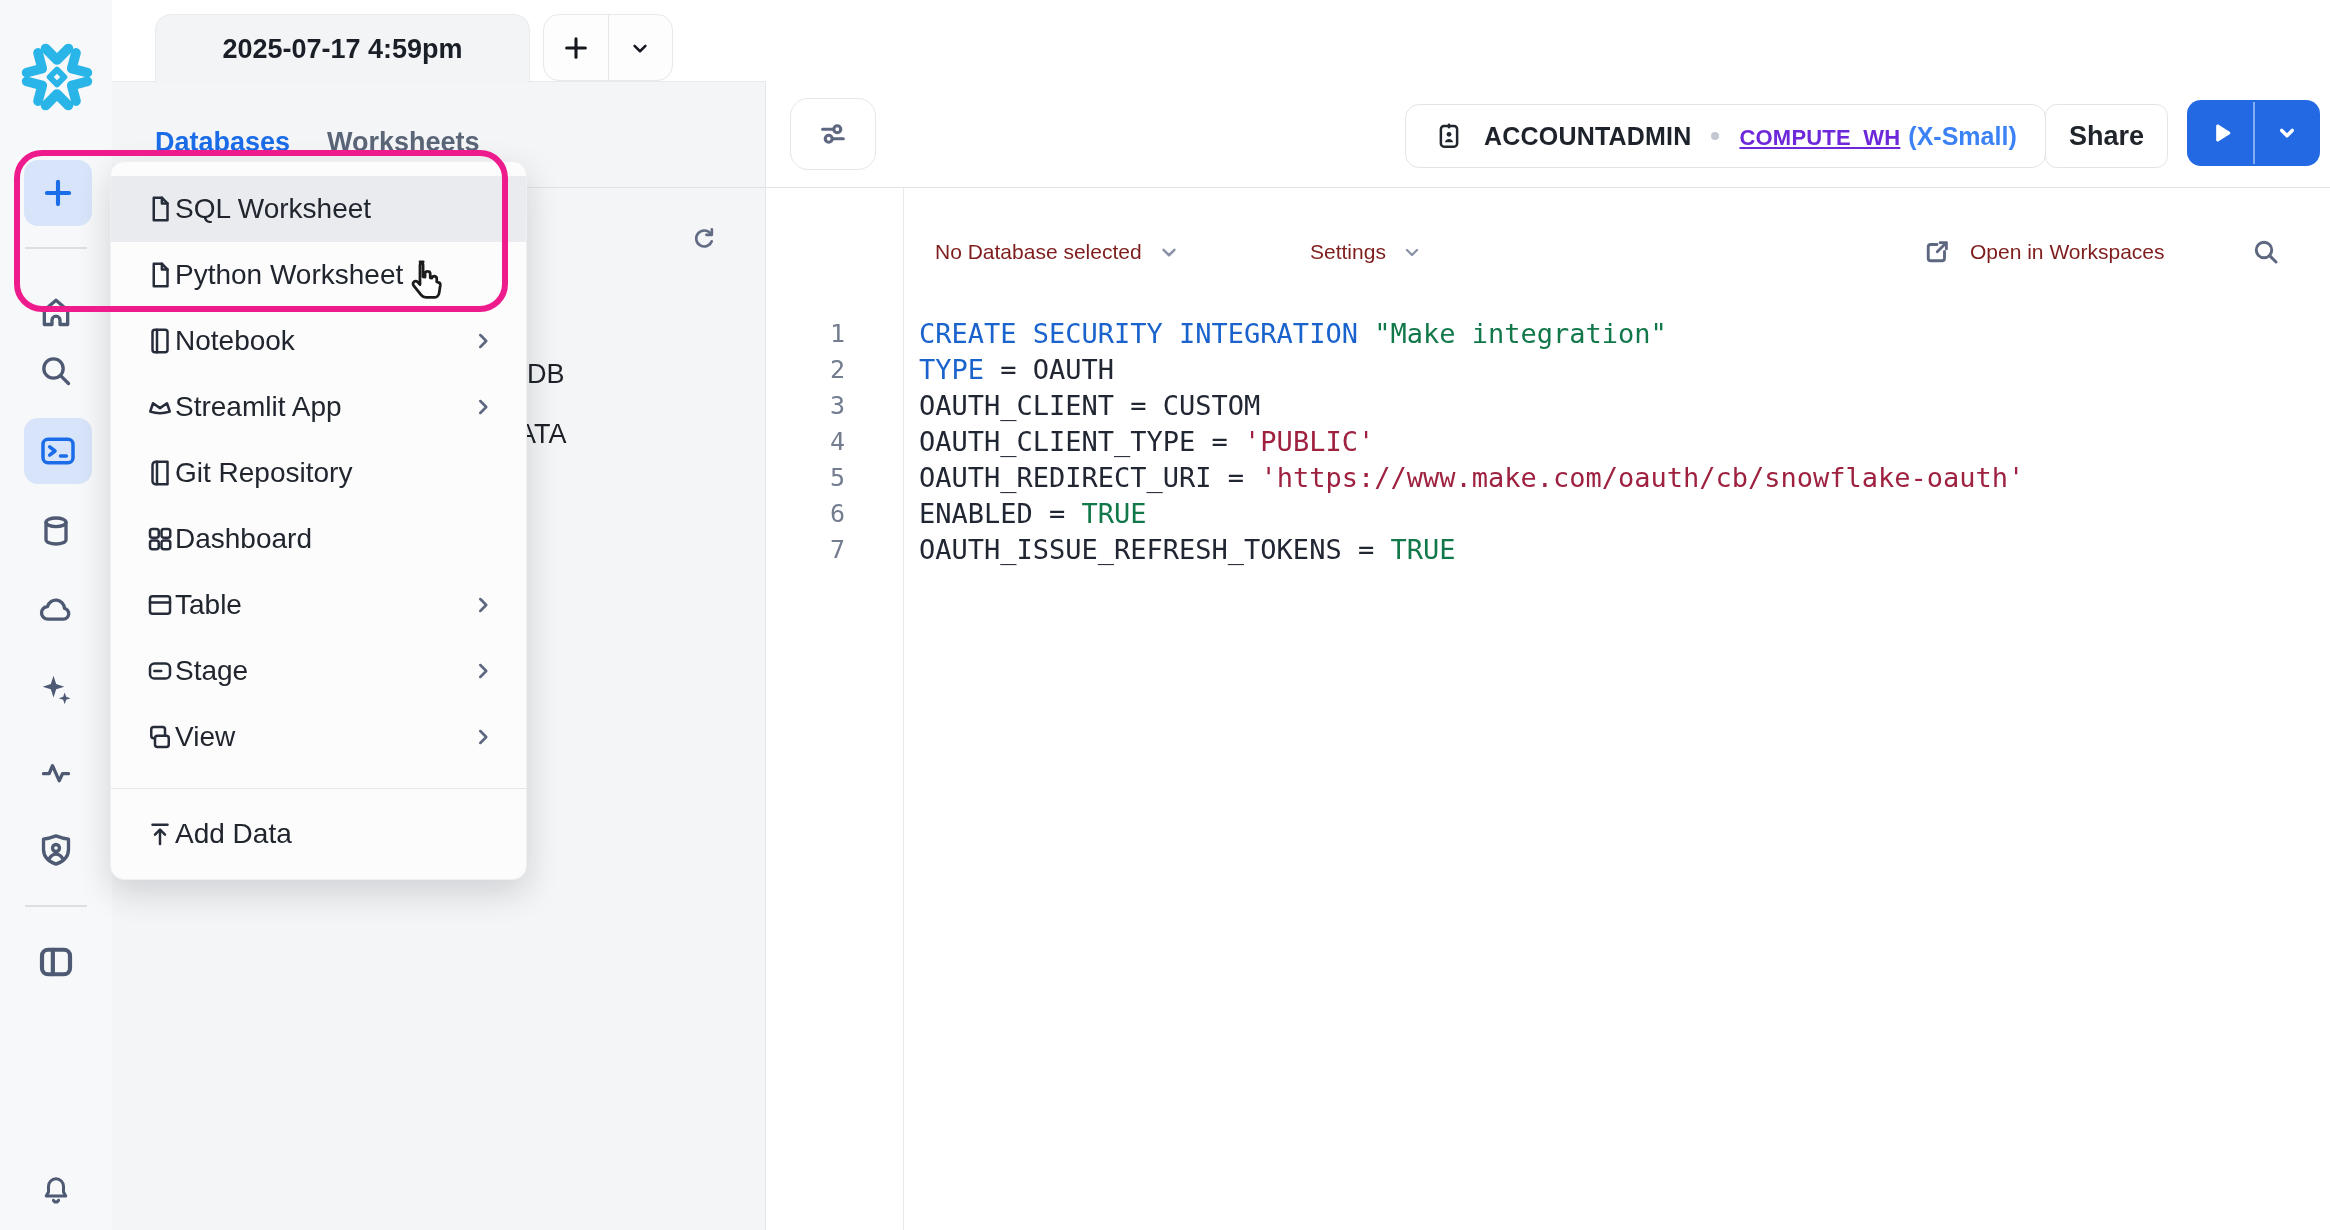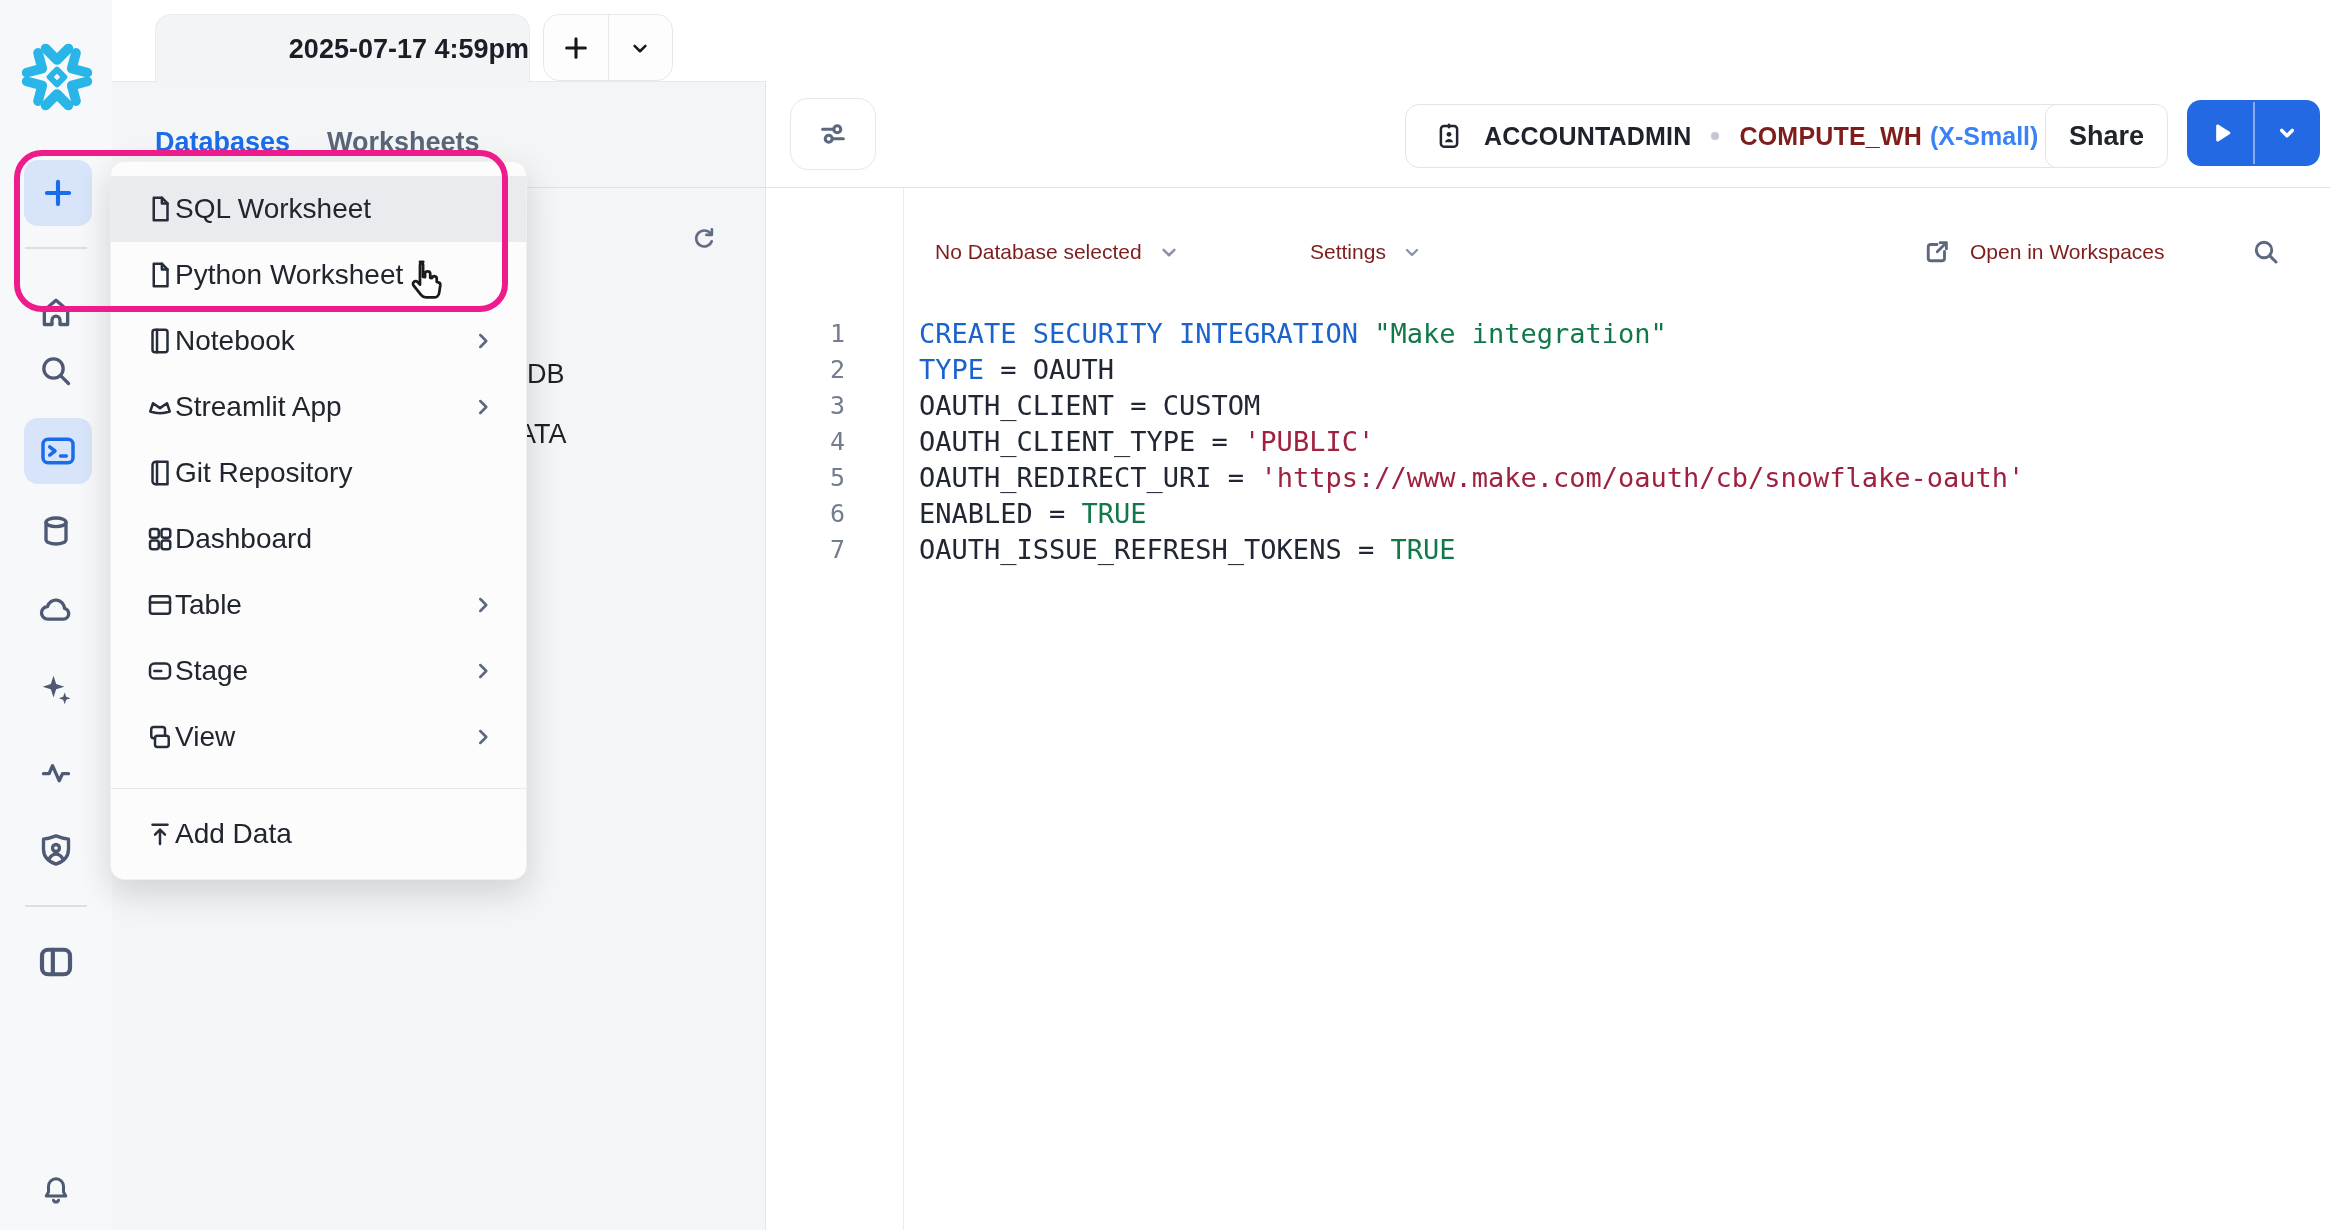--- a/index.html
+++ b/index.html
@@ -16,21 +16,21 @@
   .logo{position:absolute;left:18px;top:38px;width:78px;height:78px;display:flex;align-items:center;justify-content:center;}
   .rail-btn{position:absolute;left:30px;width:52px;height:52px;display:flex;align-items:center;justify-content:center;border-radius:10px;cursor:pointer;}
   .rail-pill{position:absolute;left:24px;width:68px;height:66px;background:#d8e4f9;border-radius:14px;display:flex;align-items:center;justify-content:center;cursor:pointer;}
   .rail-divider{position:absolute;left:25px;width:62px;height:2px;background:#dcdee3;}
   .rail svg{stroke:#4e5973;fill:none;stroke-width:2;stroke-linecap:round;stroke-linejoin:round;}
   .rail .blue-ic svg{stroke:var(--accent_blue);}
   .rail .fill-ic svg{stroke:none;fill:#4e5973;}
 
   
   .tabbar-line{position:absolute;left:112px;top:81px;width:653px;height:1px;background:#e7e9ed;z-index:1;}
-  .ws-tab{position:absolute;left:155px;top:14px;width:375px;height:69px;background:#f3f4f6;border:1px solid #e9ebee;border-bottom:none;border-radius:16px 16px 0 0;display:flex;align-items:center;justify-content:flex-end;z-index:2;cursor:pointer;}
+  .ws-tab{position:absolute;left:155px;top:14px;width:375px;height:69px;background:#f3f4f6;border:1px solid #e9ebee;border-bottom:none;border-radius:16px 16px 0 0;display:flex;align-items:center;justify-content:center;z-index:2;cursor:pointer;}
   .ws-tab .lbl{font-size:27px;font-weight:600;color:#1a1e26;}
   .newtab{position:absolute;left:543px;top:14px;width:130px;height:67px;background:#fdfdfe;border:1px solid #e6e8ec;border-radius:16px;display:flex;z-index:2;}
   .newtab .half{flex:1;display:flex;align-items:center;justify-content:center;cursor:pointer;}
   .newtab .sep{width:1px;background:#e6e8ec;}
   .newtab svg{stroke:#15181e;fill:none;stroke-width:2.3;stroke-linecap:round;stroke-linejoin:round;}
 
   
   .panel{position:absolute;left:112px;top:82px;width:653px;height:1148px;background:#f4f5f6;}
   .panel-tab{position:absolute;font-size:27px;font-weight:700;cursor:pointer;}
   .hline-187{position:absolute;left:112px;top:187px;width:2218px;height:1px;background:#e0e2e7;z-index:1;}
@@ -53,21 +53,21 @@
   .pink-box{position:absolute;left:14px;top:150px;width:494px;height:162px;border:6px solid var(--annotation_pink);border-radius:28px;z-index:8;pointer-events:none;}
   .hand-cursor{position:absolute;left:400px;top:254px;z-index:9;pointer-events:none;}
 
   
   .vline-765{position:absolute;left:765px;top:81px;width:1px;height:1149px;background:#e3e5e9;}
   .filter-btn{position:absolute;left:790px;top:98px;width:86px;height:72px;border:1px solid #e5e7eb;border-radius:18px;background:#fff;display:flex;align-items:center;justify-content:center;cursor:pointer;}
   .filter-btn svg{stroke:#5d6880;fill:none;stroke-width:2;stroke-linecap:round;}
   .ctx-pill{position:absolute;left:1405px;top:104px;height:64px;border:1px solid #e2e4e8;border-radius:14px;background:#fff;display:flex;align-items:center;padding:0 28px;gap:20px;cursor:pointer;}
   .ctx-pill .role{font-size:25px;font-weight:700;color:#1d222b;letter-spacing:.2px;}
   .ctx-pill .dot{width:8px;height:8px;border-radius:50%;background:#c3c7cf;}
-  .ctx-pill .wh{font-size:25px;font-weight:700;color:#7f1d1d;letter-spacing:.2px;}
+  .ctx-pill .wh{font-size:22px;font-weight:700;color:#6d28d9;letter-spacing:.2px;text-decoration:underline;}
   .ctx-pill .wh-size{font-size:25px;font-weight:700;color:#3b82f6;margin-left:8px;margin-top:40px;}
   .share-btn{position:absolute;left:2045px;top:104px;width:123px;height:64px;border:1px solid #e2e4e8;border-radius:12px;background:#fff;display:flex;align-items:center;justify-content:center;font-size:27px;font-weight:600;color:#20242b;cursor:pointer;}
   .run-btn{position:absolute;left:2187px;top:100px;width:133px;height:66px;border-radius:14px;background:var(--run_button_blue);display:flex;z-index:2;}
   .run-btn .half{flex:1;display:flex;align-items:center;justify-content:center;cursor:pointer;}
   .run-btn .sep{width:2px;background:rgba(255,255,255,.45);margin:2px 0;}
 
   .tb2{position:absolute;top:230px;height:44px;display:flex;align-items:center;gap:14px;cursor:pointer;}
   .tb2 .t{font-size:21px;font-weight:400;color:#7f1d1d;}
   .tb2 svg{stroke:#8a93a6;fill:none;stroke-width:2.3;stroke-linecap:round;stroke-linejoin:round;}
   .openws svg{stroke:#5d6880;}

